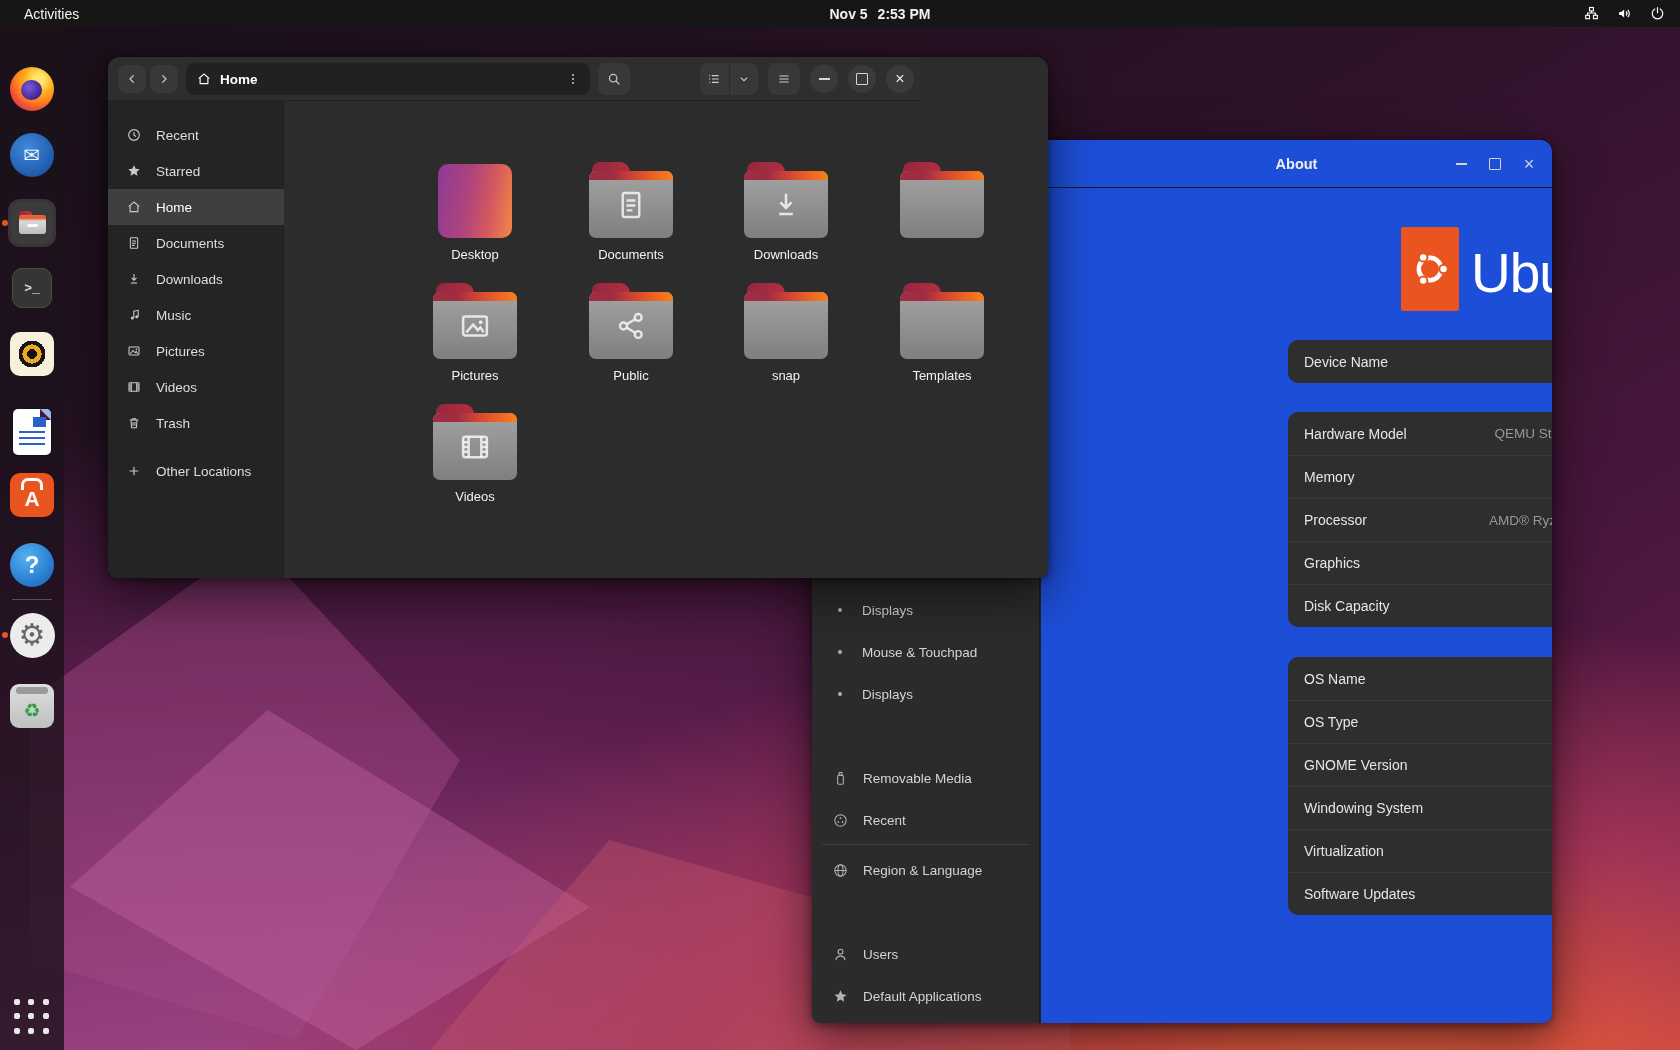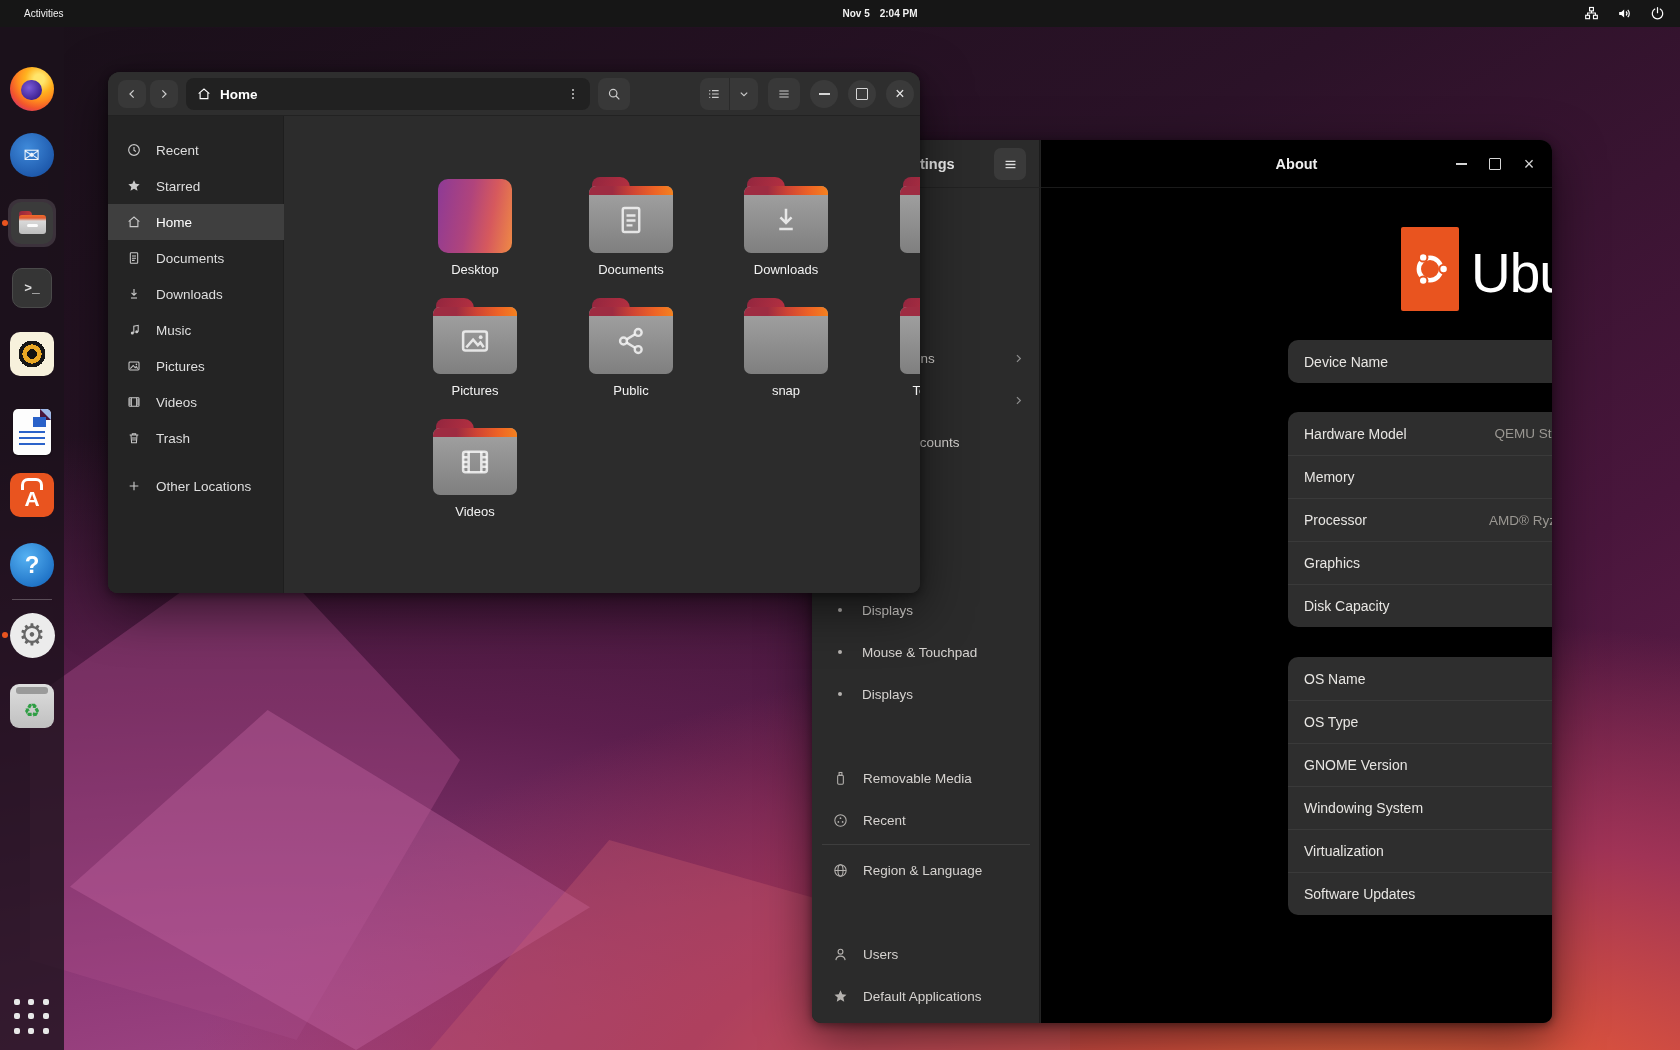--- a/index.html
+++ b/index.html
@@ -21,21 +21,21 @@
   .poly { position:absolute; }
   .p1 { left:30px; top:540px; width:430px; height:500px; background:#a34a86; opacity:.45;
         clip-path:polygon(0 32%, 52% 0, 100% 44%, 62% 100%, 0 84%); }
   .p2 { left:70px; top:710px; width:520px; height:340px; background:#c566a4; opacity:.38;
         clip-path:polygon(0 52%, 38% 0, 100% 58%, 55% 100%); }
   .p3 { left:430px; top:840px; width:640px; height:210px; background:#d05f71; opacity:.30;
         clip-path:polygon(0 100%, 28% 0, 100% 62%, 100% 100%); }
 
   
   #topbar { position:absolute; left:0; top:0; width:1680px; height:27px; z-index:50;
-    background:#161616; display:flex; align-items:center; font-size:10px; color:#f2f2f2; }
+    background:#161616; display:flex; align-items:center; font-size:14px; color:#f2f2f2; }
   #activities { position:absolute; left:16px; top:0; height:27px; display:flex; align-items:center; padding:0 8px; }
   #clock { position:absolute; left:780px; width:200px; top:0; height:27px; display:flex; gap:10px; align-items:center; justify-content:center; font-weight:bold; }
   #status { position:absolute; right:14px; top:0; height:27px; display:flex; gap:16px; align-items:center; color:#fff; }
 
   
   #dock { position:absolute; left:0; top:27px; width:64px; height:1023px; z-index:40;
     background:rgba(28,18,28,.80); }
   .ditem { position:absolute; left:8px; width:48px; height:48px; display:flex; align-items:center; justify-content:center; border-radius:12px; }
   .ditem.active { background:rgba(255,255,255,.14); }
   .rdot { position:absolute; left:-6px; top:50%; transform:translateY(-50%); width:6px; height:6px; border-radius:50%; background:#e9541f; }
@@ -86,40 +86,40 @@
   #s-side { position:absolute; left:0; top:0; width:228px; height:883px; background:#2b2b2b; border-right:1px solid #1b1b1b; }
   #s-side-hdr { position:absolute; left:0; top:0; width:228px; height:48px; border-bottom:1px solid #222; }
   #s-side-title { position:absolute; left:0; right:0; top:0; height:48px; display:flex; align-items:center; justify-content:center; font-weight:bold; font-size:14.5px; color:#eee; }
   #s-burger { position:absolute; right:14px; top:8px; width:32px; height:32px; border-radius:7px; background:#3a3a3a; display:flex; align-items:center; justify-content:center; color:#ddd; }
   .srow { position:absolute; left:0; width:228px; height:42px; display:flex; align-items:center; padding:0 14px 0 20px; gap:14px; color:#d6d3d0; font-size:13.5px; }
   .srow .sic { color:#b5b2af; display:flex; }
   .srow .slab { flex:1; white-space:nowrap; }
   .srow .schev { color:#8d8d8d; display:flex; }
   .sdiv { position:absolute; left:10px; width:208px; height:1px; background:#3e3e3e; }
 
-  #s-main { position:absolute; left:229px; top:0; right:0; height:883px; background:#000000; }
+  #s-main { position:absolute; left:229px; top:0; right:0; height:883px; background:#1d4ed8; }
   #s-main-hdr { position:absolute; left:0; right:0; top:0; height:48px; border-bottom:1px solid #1a1a1a; }
   #s-main-title { position:absolute; inset:0; display:flex; align-items:center; justify-content:center; font-weight:bold; font-size:14.5px; color:#eee; }
   .wctl { position:absolute; top:0; height:48px; display:flex; align-items:center; justify-content:center; width:34px; color:#d5d5d5; }
   .glyph-min::after { content:""; width:11px; height:2px; background:#d5d5d5; display:block; }
   .glyph-max::after { content:""; width:10px; height:10px; border:1.6px solid #d5d5d5; display:block; border-radius:1px; }
   .glyph-close { font-size:18px; line-height:1; }
 
   #logo-rect { position:absolute; left:360px; top:87px; width:58px; height:84px; background:#e9541f; border-radius:2px;
     display:flex; align-items:center; justify-content:center; }
   #wordmark { position:absolute; left:430px; top:103px; font-size:55px; line-height:60px; font-weight:300; letter-spacing:-1px; color:#fff; }
 
   .card { position:absolute; left:247px; width:472px; background:#2e2e2e; border-radius:10px; overflow:hidden; }
   .crow { height:43px; display:flex; align-items:center; padding:0 16px; gap:10px; }
   .crow + .crow { border-top:1px solid #3a3a3a; }
   .clab { font-size:14px; color:#e8e6e3; flex:1; white-space:nowrap; }
   .cval { font-size:13.5px; color:#9a9792; white-space:nowrap; }
 
   
-  #files { left:108px; top:72px; width:812px; height:521px; z-index:20; background:#2c2c2c; overflow:hidden; }
+  #files { left:108px; top:57px; width:940px; height:521px; z-index:20; background:#2c2c2c; overflow:hidden; }
   #f-hdr { position:absolute; left:0; top:0; width:812px; height:44px; background:#2e2e2e; border-bottom:1px solid #222; }
   .hbtn { position:absolute; top:8px; height:28px; border-radius:8px; background:#383838; display:flex; align-items:center; justify-content:center; color:#ccc; }
   #f-back { left:10px; width:28px; }
   #f-fwd { left:42px; width:28px; }
   #f-path { position:absolute; left:78px; top:6px; width:404px; height:32px; background:#212121; border-radius:8px;
     display:flex; align-items:center; padding:0 10px; gap:8px; color:#fff; }
   #f-path .plabel { font-weight:bold; font-size:13.5px; }
   #f-kebab { position:absolute; right:6px; top:4px; height:24px; width:22px; display:flex; align-items:center; justify-content:center; color:#ccc; }
   #f-search { left:490px; width:32px; height:32px; top:6px; border-radius:8px; }
   #f-view { position:absolute; left:592px; top:6px; width:58px; height:32px; background:#383838; border-radius:8px; display:flex; }
@@ -304,21 +304,21 @@
 <div id="wallpaper">
   <div class="poly p1"></div>
   <div class="poly p2"></div>
   <div class="poly p3"></div>
 </div>
 
 <div id="topbar">
   <div id="activities">Activities</div>
   <div id="clock">
     <span>Nov 5</span>
-    <span>2:04 PM</span>
+    <span>2:53 PM</span>
   </div>
   <div id="status">
     <span>
         <svg class="i" width="17" height="17">
           <use href="#i-net"></use>
         </svg>
       </span>
     <span>
         <svg class="i" width="17" height="17">
           <use href="#i-vol"></use>

